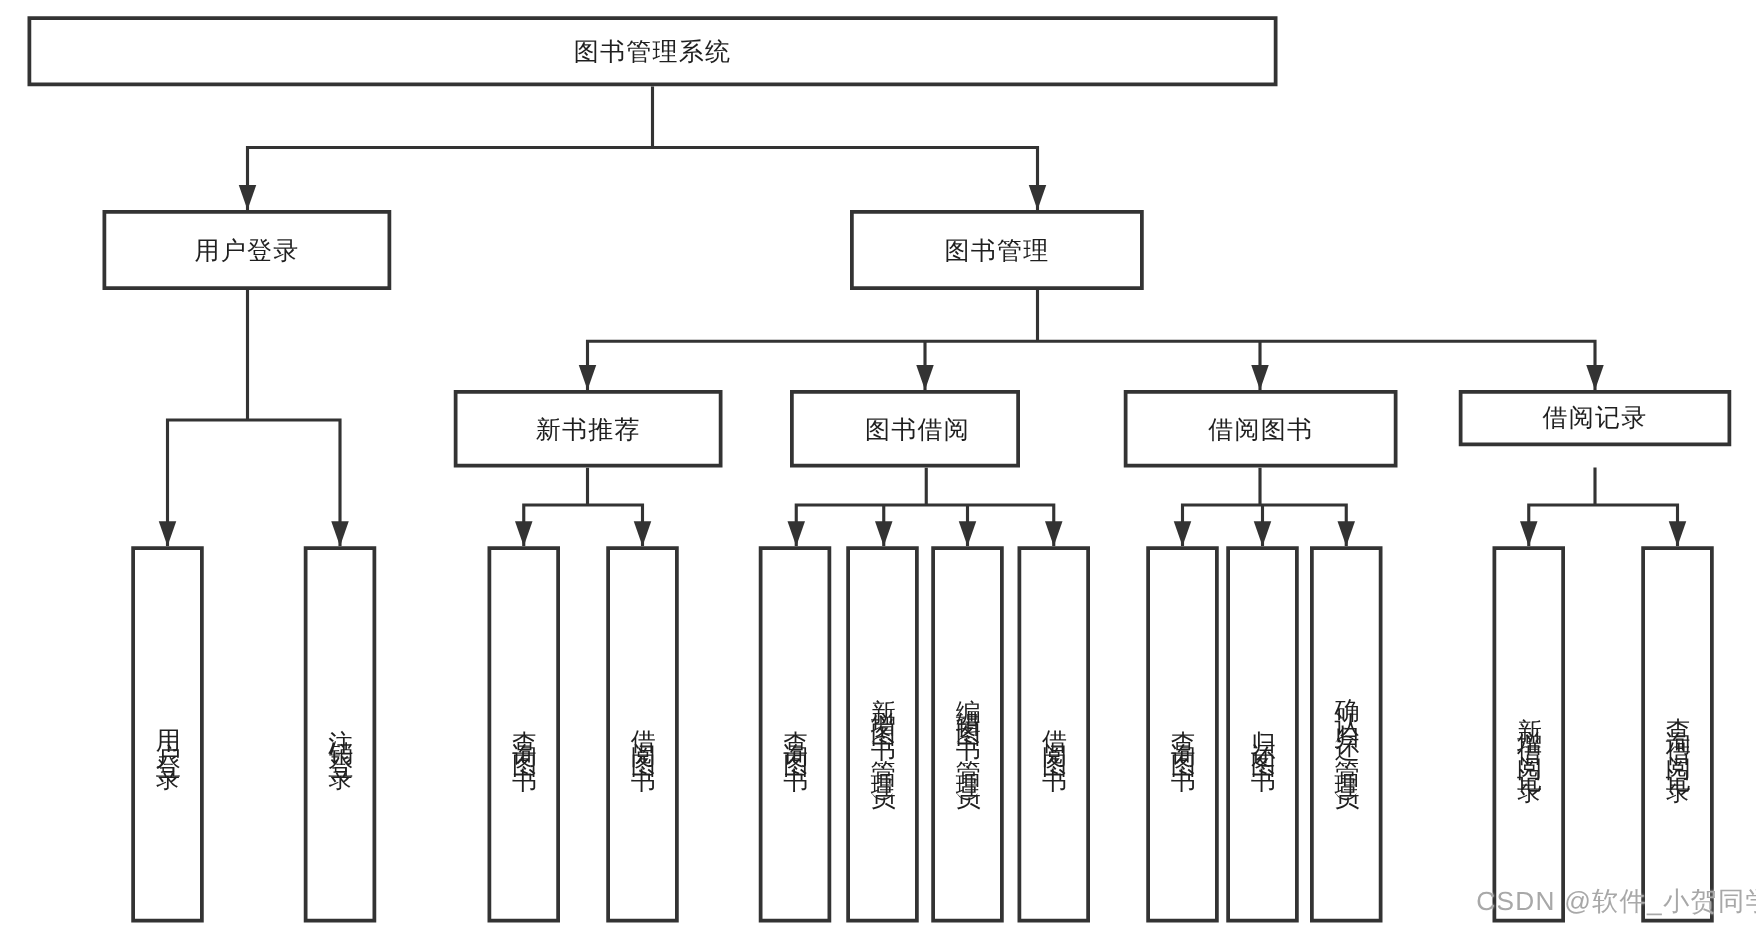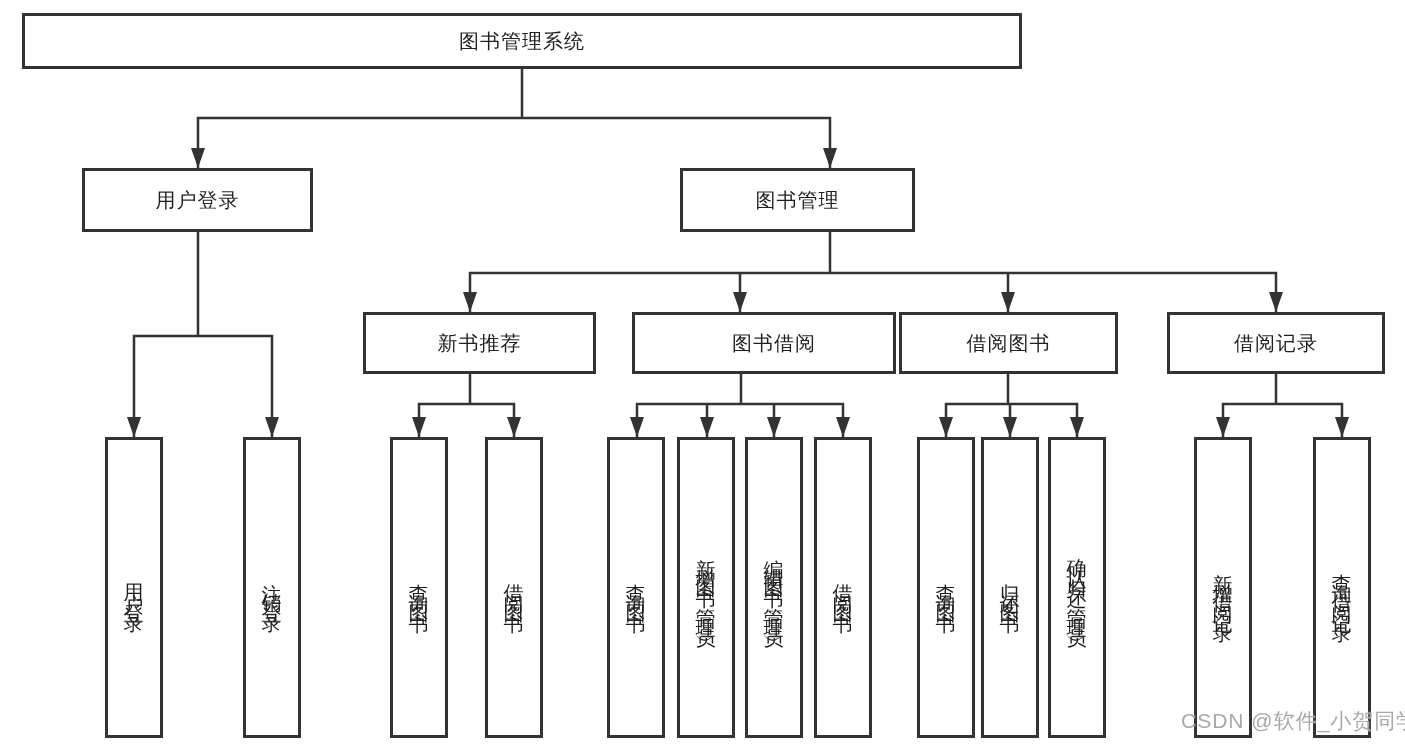--- a/index.html
+++ b/index.html
@@ -99,30 +99,30 @@
     <span>图书管理系统</span>
   </div>
 
   <div class="node" style="left:82px; top:168px; width:231px; height:64px;">
     <span>用户登录</span>
   </div>
   <div class="node" style="left:680px; top:168px; width:235px; height:64px;">
     <span>图书管理</span>
   </div>
 
-  <div class="node" style="left:363px; top:312px; width:233px; height:62px;">
+  <div class="node" style="left:363px; top:312px; width:215px; height:62px;">
     <span>新书推荐</span>
   </div>
-  <div class="node" style="left:632px; top:312px; width:264px; height:62px;padding-left:20px;">
+  <div class="node" style="left:632px; top:312px; width:184px; height:62px;padding-left:20px;">
     <span>图书借阅</span>
   </div>
   <div class="node" style="left:899px; top:312px; width:219px; height:62px;">
     <span>借阅图书</span>
   </div>
-  <div class="node" style="left:1167px; top:312px; width:218px; height:62px;">
+  <div class="node" style="left:1167px; top:312px; width:218px; height:45px;">
     <span>借阅记录</span>
   </div>
 
   <div class="node vertical" style="left:105px; top:437px; width:58px; height:301px;">
     <span>用户登录</span>
   </div>
   <div class="node vertical" style="left:243px; top:437px; width:58px; height:301px;">
     <span>注销登录</span>
   </div>
 

